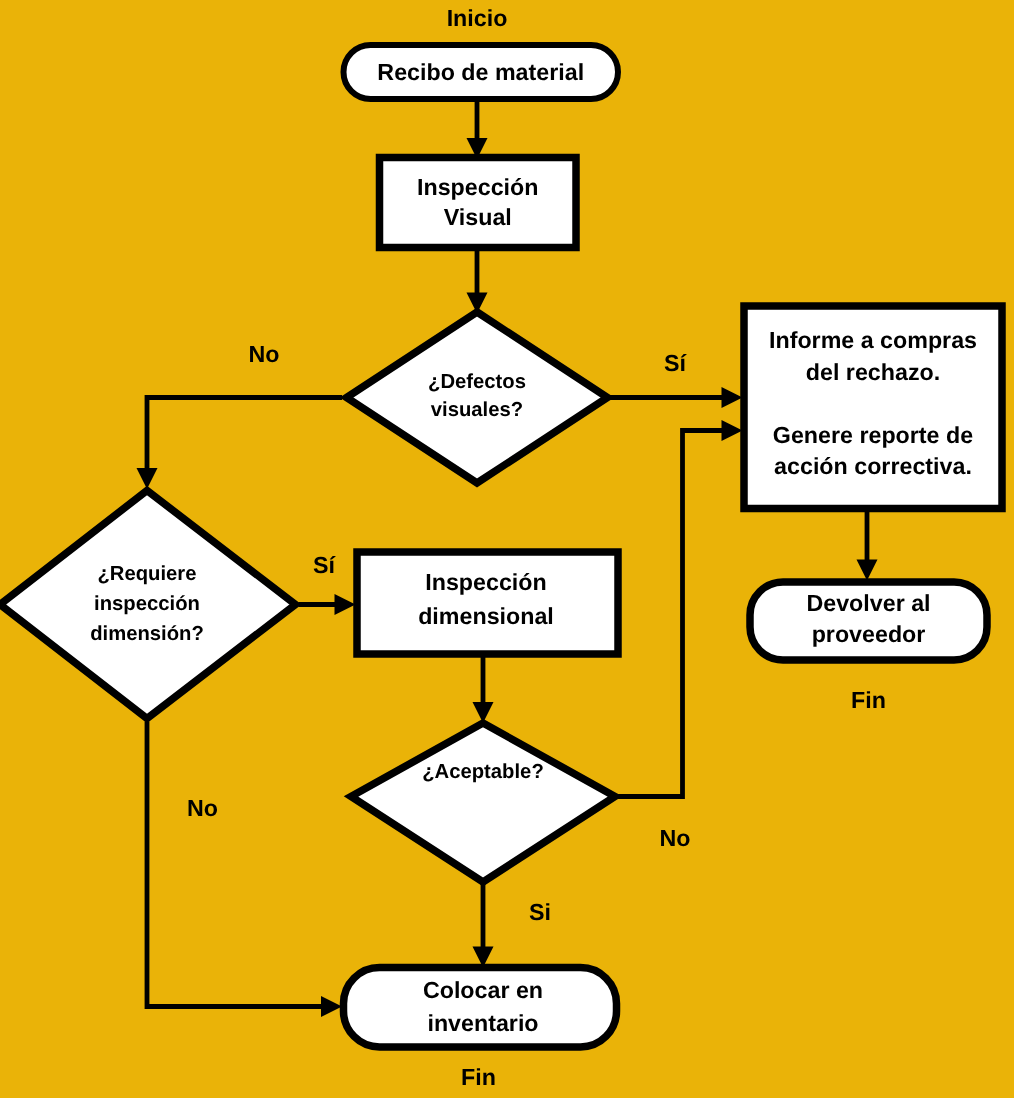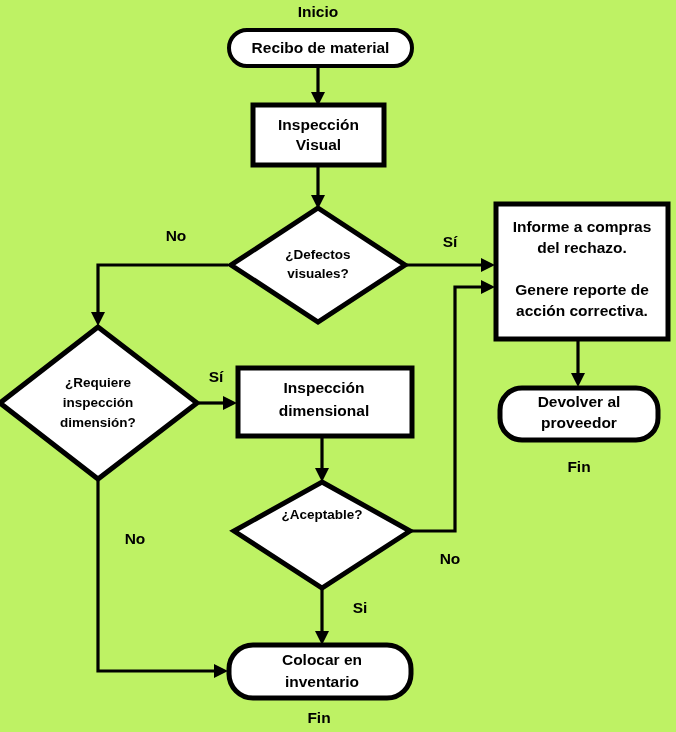--- a/index.html
+++ b/index.html
@@ -10,21 +10,21 @@
   body {
     width: 676px;
     height: 732px;
     font-family: "Liberation Sans", sans-serif;
     overflow: hidden;
   }
   #flowchart-root {
     position: relative;
     width: 676px;
     height: 732px;
-    background: #bef264;
+    background: #eab308;
   }
   svg.chart-svg {
     position: absolute;
     top: 0;
     left: 0;
     width: 676px;
     height: 732px;
   }
   .shape-stroke {
     fill: #ffffff;

